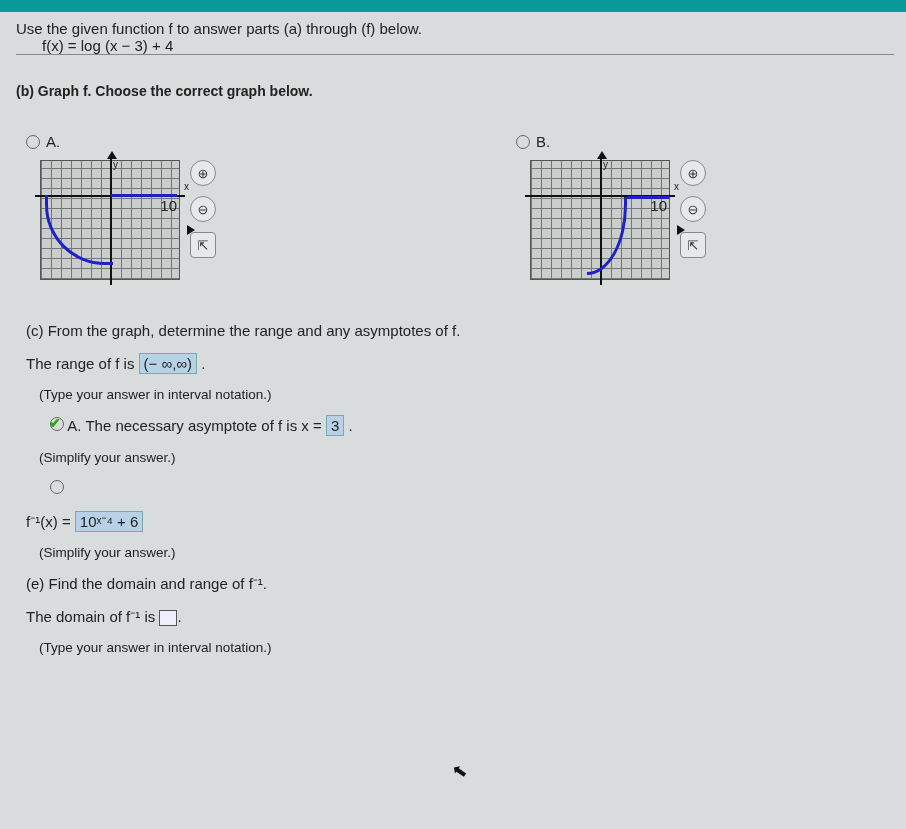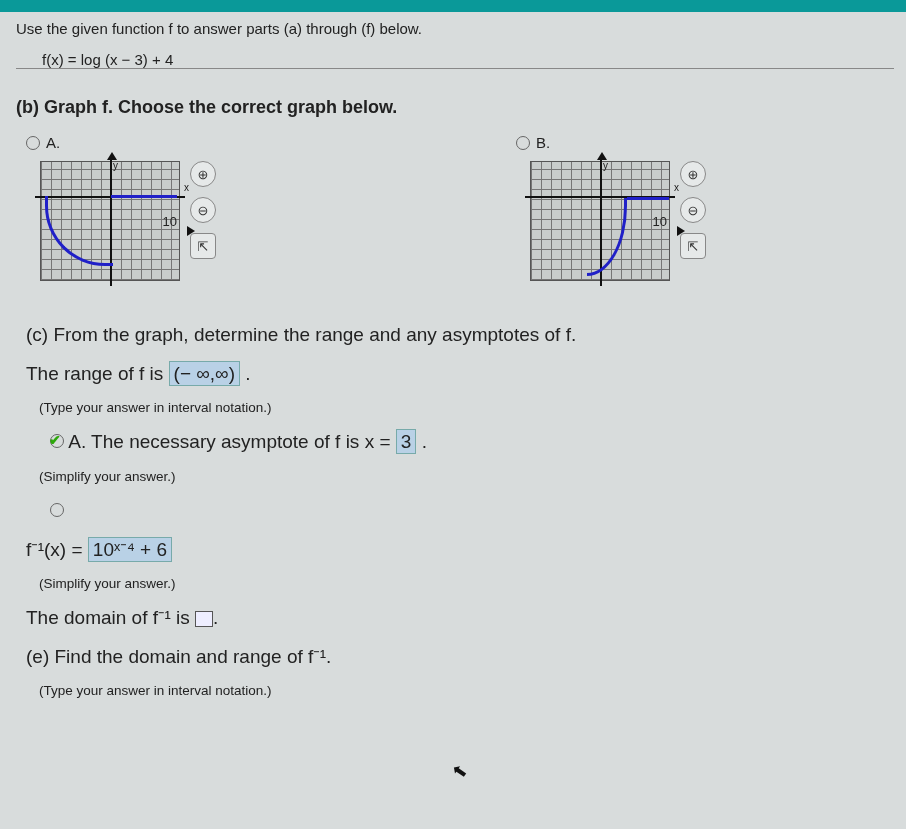--- a/index.html
+++ b/index.html
@@ -13,28 +13,28 @@
     overflow: hidden;
     position: relative;
   }
   .topbar {
     height: 12px;
     background: #0a9999;
   }
   .content {
     padding: 8px 12px 12px 16px;
   }
-  .instr { font-size: 15px; margin-bottom: 14px; }
+  .instr { font-size: 15px; margin-bottom: 0; }
   .formula { font-size: 15px; margin-left: 26px; }
   hr.sep {
     border: none;
     border-top: 1px solid #888;
     margin: 0 0 28px 0;
   }
-  .q-head { font-size: 18px; margin-bottom: 16px; }
+  .q-head { font-size: 14px; margin-bottom: 34px; }
   .graph-row {
     display: flex;
     gap: 300px;
     margin-left: 10px;
     margin-bottom: 40px;
   }
   .opt-col { }
   .radio-line {
     display: flex;
     align-items: center;
@@ -60,37 +60,37 @@
       #c9cdcc;
     position: relative;
     border: 1px solid #555;
   }
   .graph-box .axis-v { position:absolute; left:50%; top:-6px; bottom:-6px; width:2px; background:#111; }
   .graph-box .axis-h { position:absolute; top:34px; left:-6px; right:-6px; height:2px; background:#111; }
   .graph-box .arrow-r::after{content:""; position:absolute; right:-10px; top:30px; border-left:8px solid #111; border-top:5px solid transparent; border-bottom:5px solid transparent;}
   .graph-box .arrow-u::after{content:""; position:absolute; left:66px; top:-10px; border-bottom:8px solid #111; border-left:5px solid transparent; border-right:5px solid transparent;}
   .graph-box .yl{position:absolute; left:72px; top:-2px; font-size:10px;}
   .graph-box .xl{position:absolute; right:-10px; top:20px; font-size:10px;}
-  .graph-box .ten{position:absolute; right:2px; top:52px; font-size:13px;}
+  .graph-box .ten{position:absolute; right:2px; top:36px; font-size:15px;}
   .curveA{position:absolute; border-left:3px solid #2020c8; border-bottom:3px solid #2020c8; width:68px; height:70px; left:4px; top:34px; border-bottom-left-radius:60px 60px;}
   .curveA2{position:absolute; background:#2020c8; width:66px; height:3px; left:70px; top:33px; }
   .curveB{position:absolute; border-right:3px solid #2020c8; border-bottom:3px solid #2020c8; width:40px; height:78px; left:56px; top:36px; border-bottom-right-radius:40px 70px;}
   .curveB2{position:absolute; background:#2020c8; width:42px; height:3px; left:96px; top:35px;}
   .icon-col { display:flex; flex-direction:column; gap:10px; }
   .circ-btn {
     width:26px; height:26px; border:1px solid #888; border-radius:50%;
     display:flex; align-items:center; justify-content:center;
     background:#e6e9e9; font-size:13px; color:#333;
   }
   .sq-btn{
     width:26px; height:26px; border:1px solid #888; border-radius:4px;
     display:flex; align-items:center; justify-content:center;
     background:#e6e9e9; font-size:13px; color:#333;
   }
-  .para { font-size: 19px; margin-bottom: 10px; line-height:1.5; }
+  .para { font-size: 15px; margin-bottom: 10px; line-height:1.5; }
   .indent1 { margin-left: 10px; }
   .indent2 { margin-left: 34px; }
   .indent3 { margin-left: 54px; }
   .ansbox {
     background: #b9d1e6;
     padding: 1px 4px;
     border: 1px solid #7aa;
   }
   .small { font-size: 13.5px; margin-left: 23px; }
   .emptybox {
@@ -190,22 +190,22 @@
   <div class="para indent2">
     <span class="radio"></span>
   </div>
 
 
   <div class="para indent1">
     <span>f⁻¹(x) = </span><span class="ansbox">10ˣ⁻⁴ + 6</span>
   </div>
   <div class="para indent1 small">(Simplify your answer.)</div>
 
+  <div class="para indent1">(e) Find the domain and range of f⁻¹.</div>
+
   <div class="para indent1">
     <span>The domain of f⁻¹ is </span><span class="emptybox"></span><span>.</span>
   </div>
-
-  <div class="para indent1">(e) Find the domain and range of f⁻¹.</div>
   <div class="para indent1 small">(Type your answer in interval notation.)</div>
 
 </div>
 
 <div class="cursor">⬉</div>
 
 </body></html>

